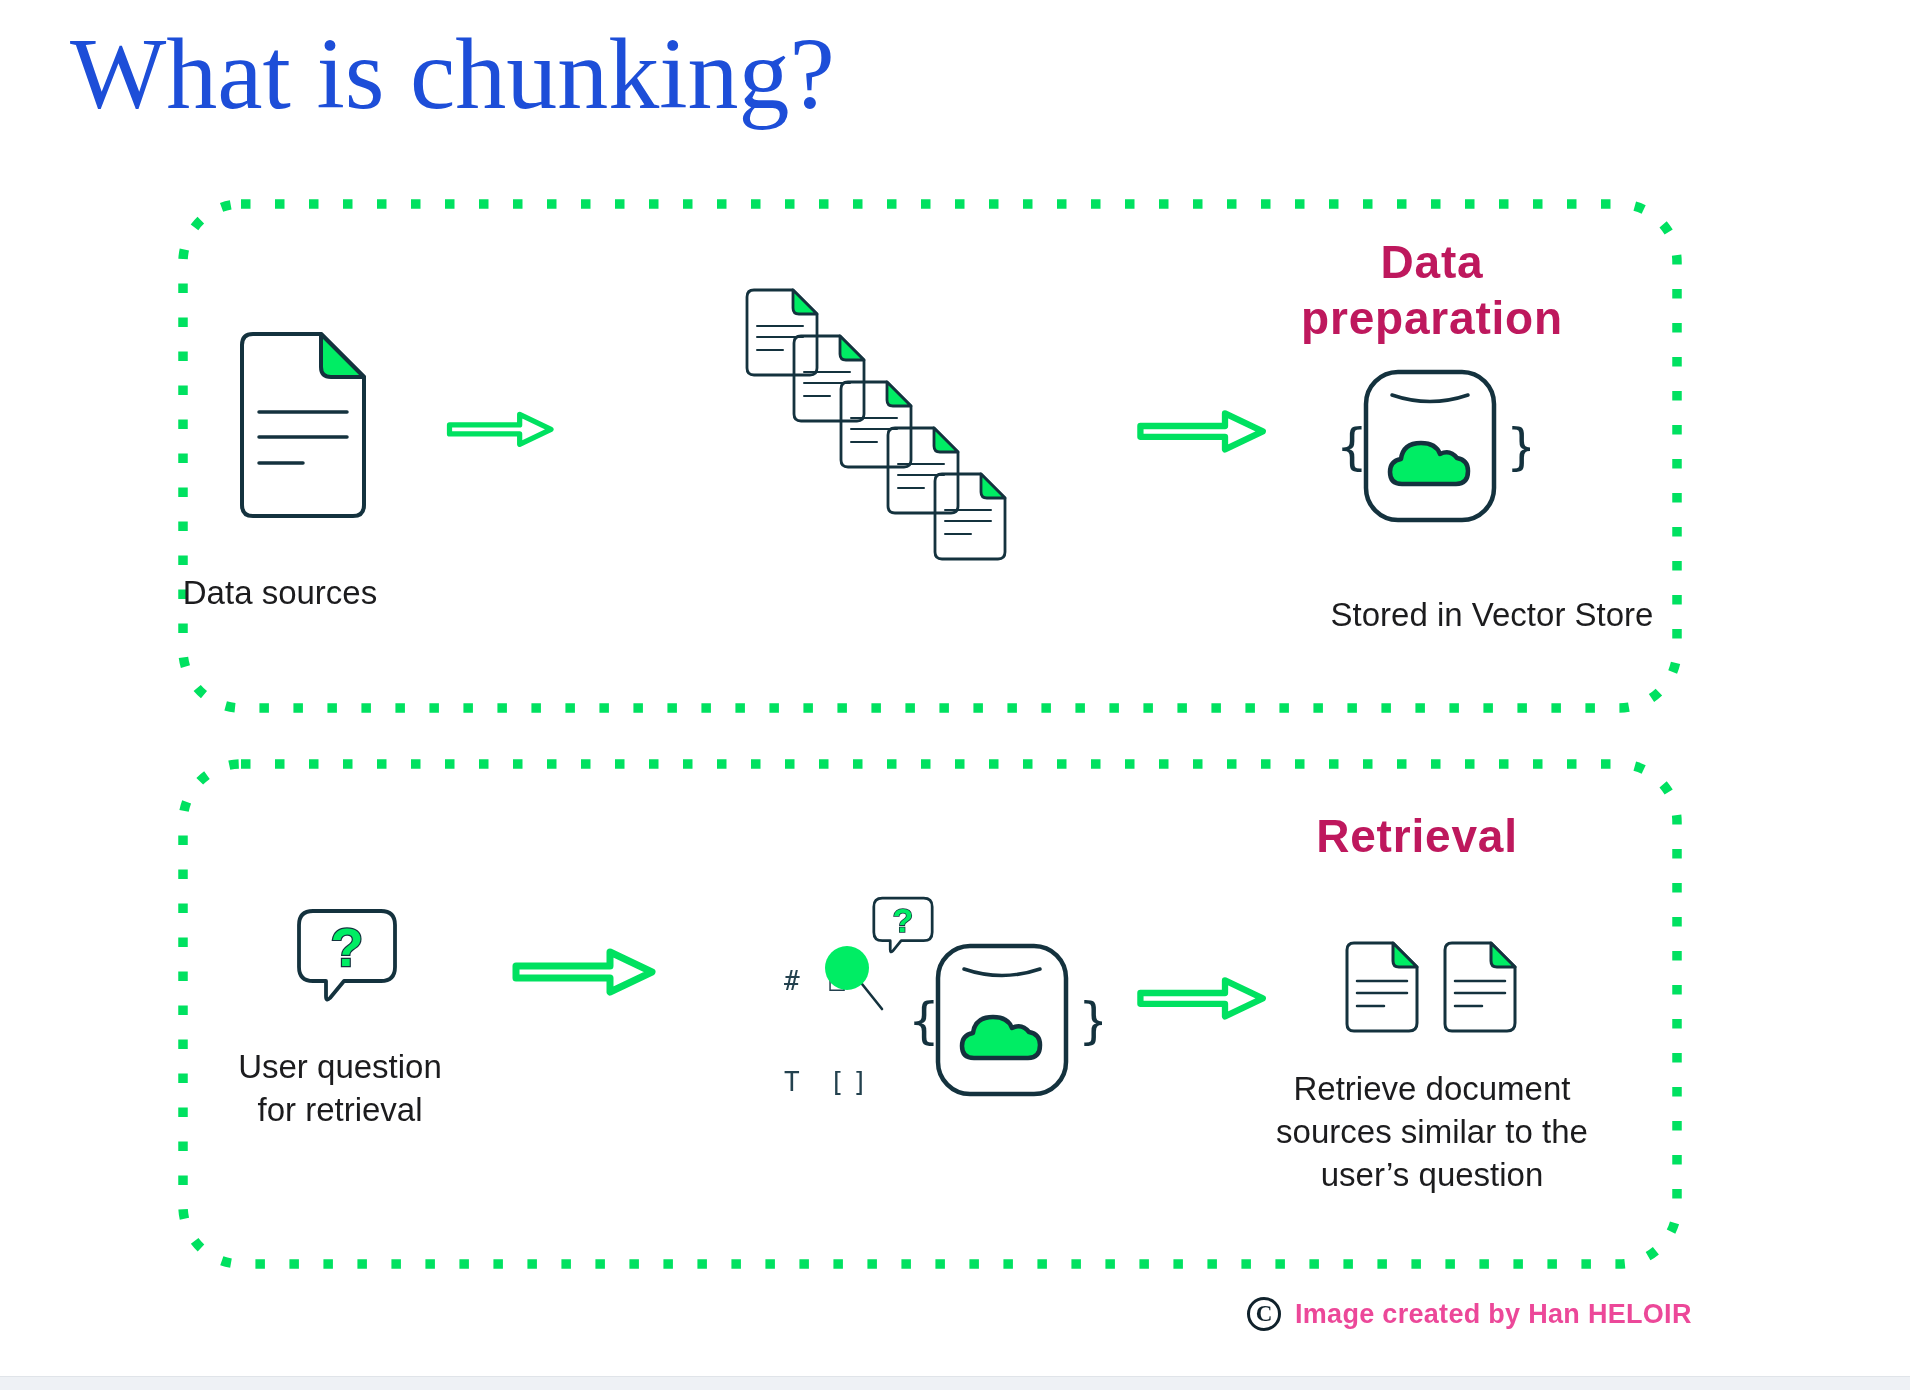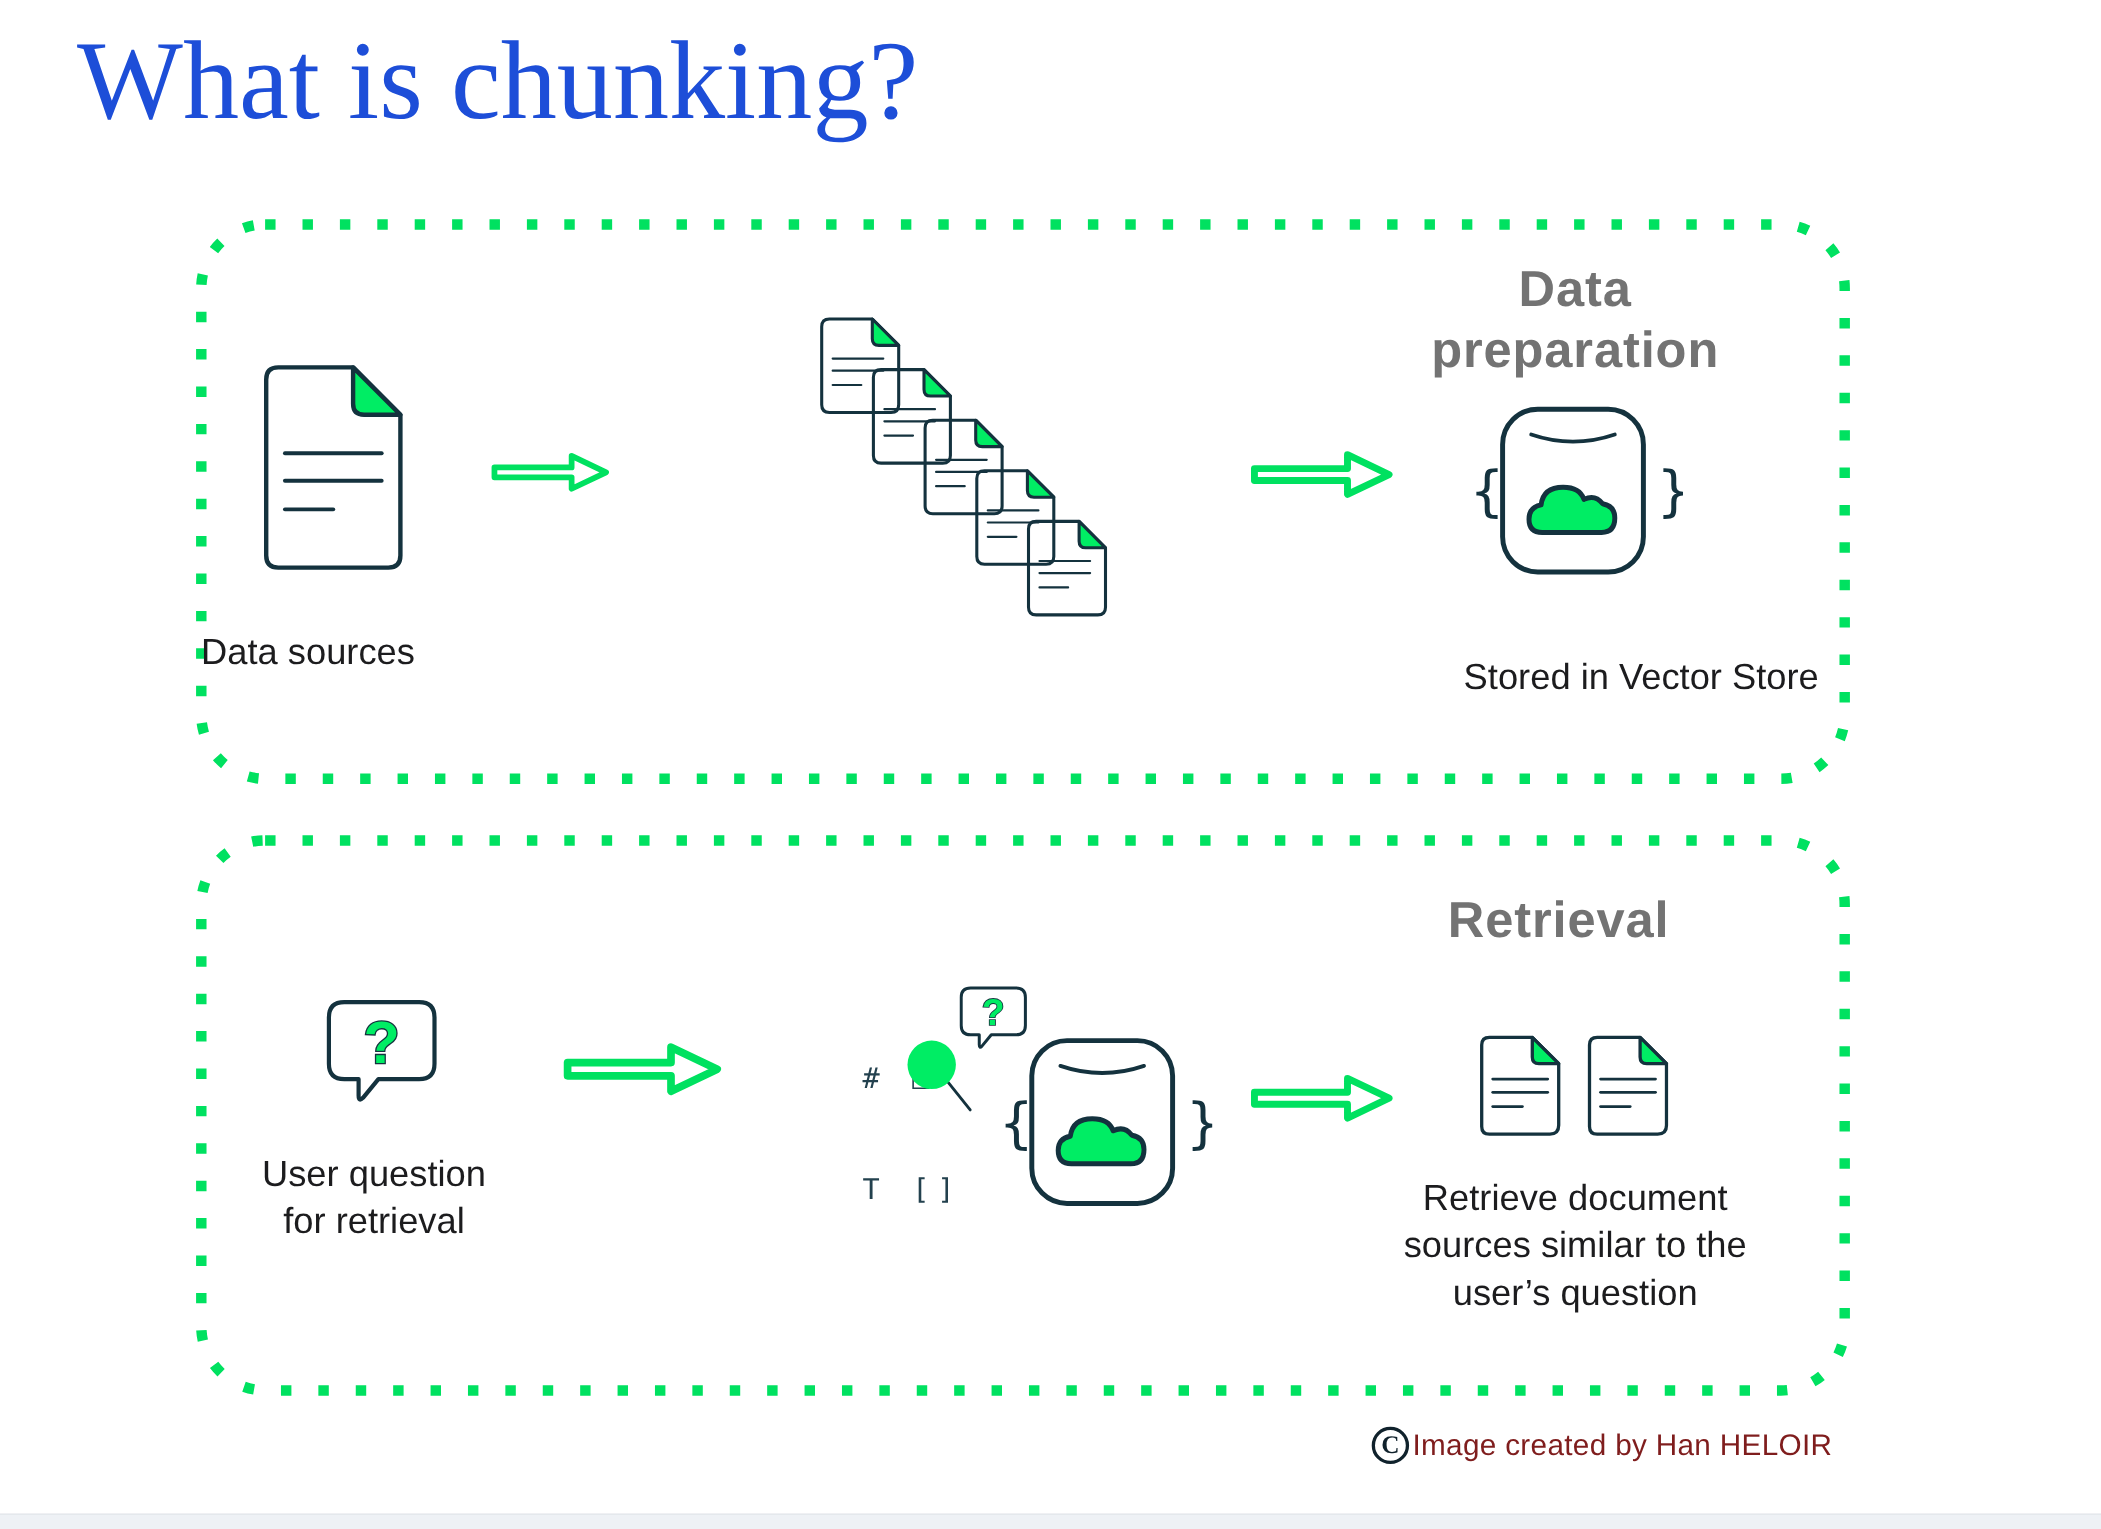--- a/index.html
+++ b/index.html
@@ -9,21 +9,21 @@
   }
   .abs { position:absolute; }
 
   .page-title {
     left:70px; top:10px; width:1200px;
     font-family:"Liberation Serif", serif;
     font-size:102px; color:#1d4ed8; letter-spacing:0px; line-height:1.25;
   }
 
   .heading {
-    color:#737373; font-weight:bold; font-size:46px; line-height:1.22;
+    color:#be185d; font-weight:bold; font-size:46px; line-height:1.22;
     text-align:center; letter-spacing:0.8px;
   }
   .step-label {
     color:#1c1c1e; font-size:33px; line-height:1.3; text-align:center;
   }
   .step-label.small { font-size:28px; line-height:1.12; }
 
   .glyphs {
     font-family:"DejaVu Sans Mono", monospace;
     font-size:26px; color:#23414e; line-height:1.3; letter-spacing:7px;
@@ -31,21 +31,21 @@
   }
 
   .credit-row { display:flex; align-items:center; }
   .copyright-circle {
     width:34px; height:34px; border:3px solid #10222c; border-radius:50%;
     display:flex; align-items:center; justify-content:center;
     font-family:"Liberation Serif", serif; font-weight:bold; font-size:23px; color:#10222c;
     box-sizing:border-box;
   }
   .credit-text {
-    margin-left:3px; font-size:27px; font-weight:normal; color:#7f1d1d; letter-spacing:0.3px;
+    margin-left:14px; font-size:27px; font-weight:bold; color:#ec4899; letter-spacing:0.3px;
   }
 
   .bottom-strip {
     left:0; top:1376px; width:1910px; height:14px;
     background:#eef1f5; border-top:1px solid #e0e4e9; box-sizing:border-box;
   }
 
   svg { display:block; }
   svg text { user-select:none; }
 </style>

